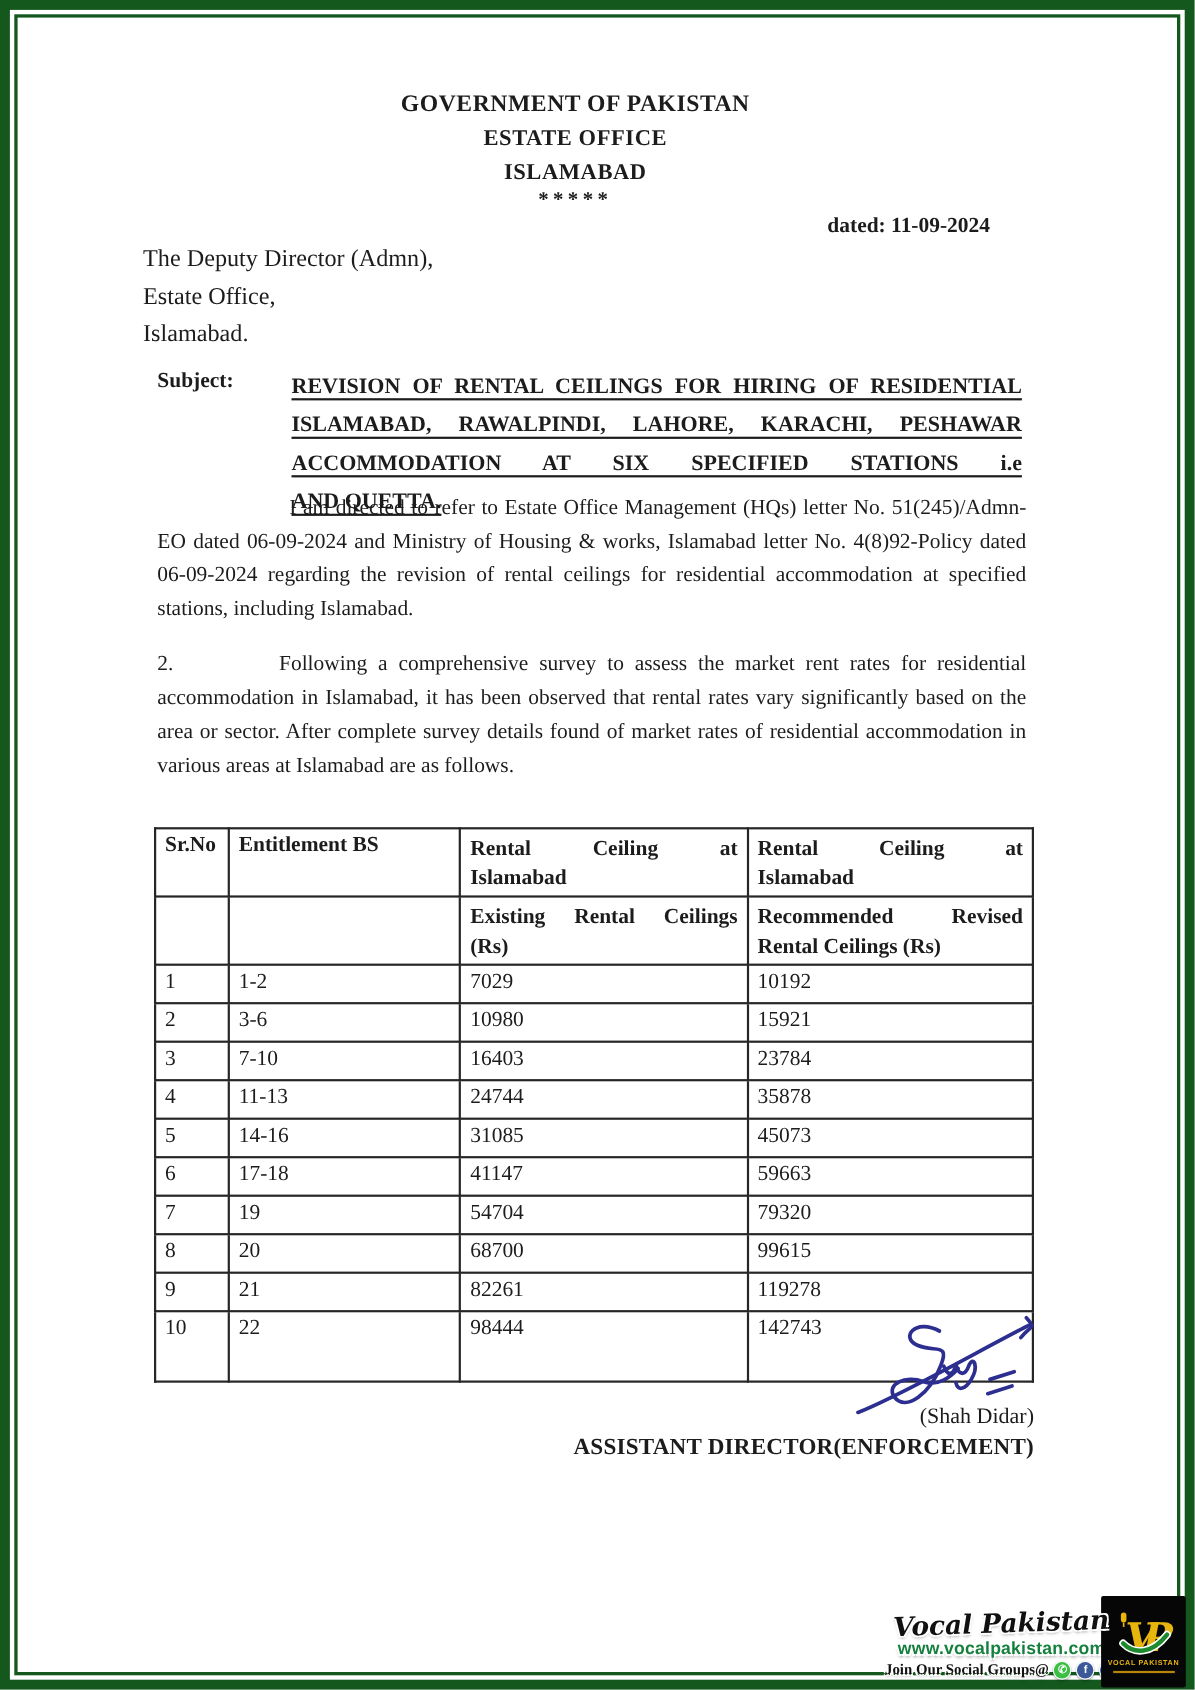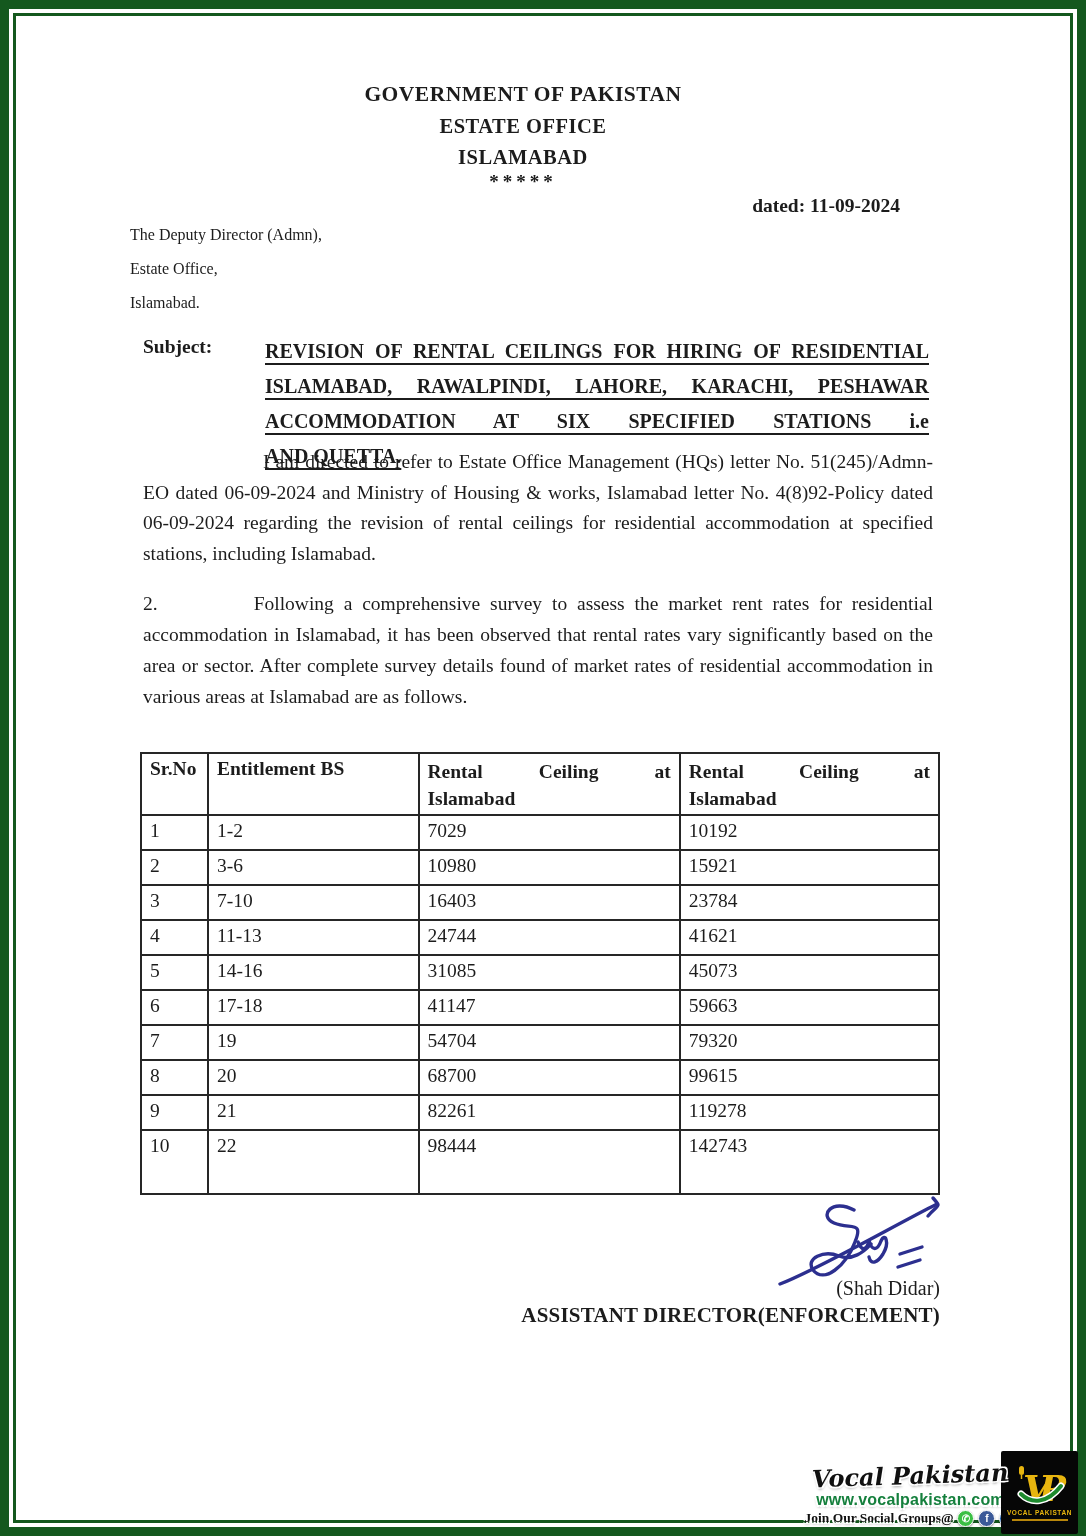--- a/index.html
+++ b/index.html
@@ -15,21 +15,21 @@
   .frame-inner { position: absolute; inset: 13px; border: 3px solid #14581e; pointer-events: none; z-index: 5; }
 
   
   .letterhead { position: absolute; left: 0; right: 40px; top: 82px; text-align: center; }
   .lh-line1 { font-size: 21.5px; font-weight: bold; letter-spacing: .5px; margin-bottom: 8px; }
   .lh-line2, .lh-line3 { font-size: 20.5px; font-weight: bold; letter-spacing: .5px; margin-bottom: 8px; }
   .lh-stars { font-size: 19px; font-weight: bold; letter-spacing: 4px; line-height: 10px; }
 
   .dated { position: absolute; right: 186px; top: 195px; font-size: 19.5px; font-weight: bold; }
 
-  .addressee { position: absolute; left: 130px; top: 218px; font-size: 16px; line-height: 34px; }
+  .addressee { position: absolute; left: 130px; top: 218px; font-size: 22px; line-height: 34px; }
 
   
   .subject-label { position: absolute; left: 143px; top: 336px; font-size: 19.5px; font-weight: bold; }
   .subject-text { position: absolute; left: 265px; top: 334px; width: 664px; font-size: 20px; font-weight: bold; }
   .subject-text .sline {
     line-height: 35px;
     text-decoration: underline;
     text-decoration-thickness: 2px;
     text-underline-offset: 5px;
   }
@@ -152,20 +152,32 @@
     <td class="hdr">Entitlement BS</td>
     <td class="hdr">
       <div class="hcell jline">Rental Ceiling at</div>
       <div class="hcell">Islamabad</div>
     </td>
     <td class="hdr">
       <div class="hcell jline">Rental Ceiling at</div>
       <div class="hcell">Islamabad</div>
     </td>
   </tr>
+  <tr class="hrow">
+    <td></td>
+    <td></td>
+    <td class="hdr">
+      <div class="hcell jline">Existing Rental Ceilings</div>
+      <div class="hcell">(Rs)</div>
+    </td>
+    <td class="hdr">
+      <div class="hcell jline">Recommended Revised</div>
+      <div class="hcell">Rental Ceilings (Rs)</div>
+    </td>
+  </tr>
   <tr class="drow">
     <td>1</td>
     <td>1-2</td>
     <td>7029</td>
     <td>10192</td>
   </tr>
   <tr class="drow">
     <td>2</td>
     <td>3-6</td>
     <td>10980</td>
@@ -174,21 +186,21 @@
   <tr class="drow">
     <td>3</td>
     <td>7-10</td>
     <td>16403</td>
     <td>23784</td>
   </tr>
   <tr class="drow">
     <td>4</td>
     <td>11-13</td>
     <td>24744</td>
-    <td>41621</td>
+    <td>35878</td>
   </tr>
   <tr class="drow">
     <td>5</td>
     <td>14-16</td>
     <td>31085</td>
     <td>45073</td>
   </tr>
   <tr class="drow">
     <td>6</td>
     <td>17-18</td>

